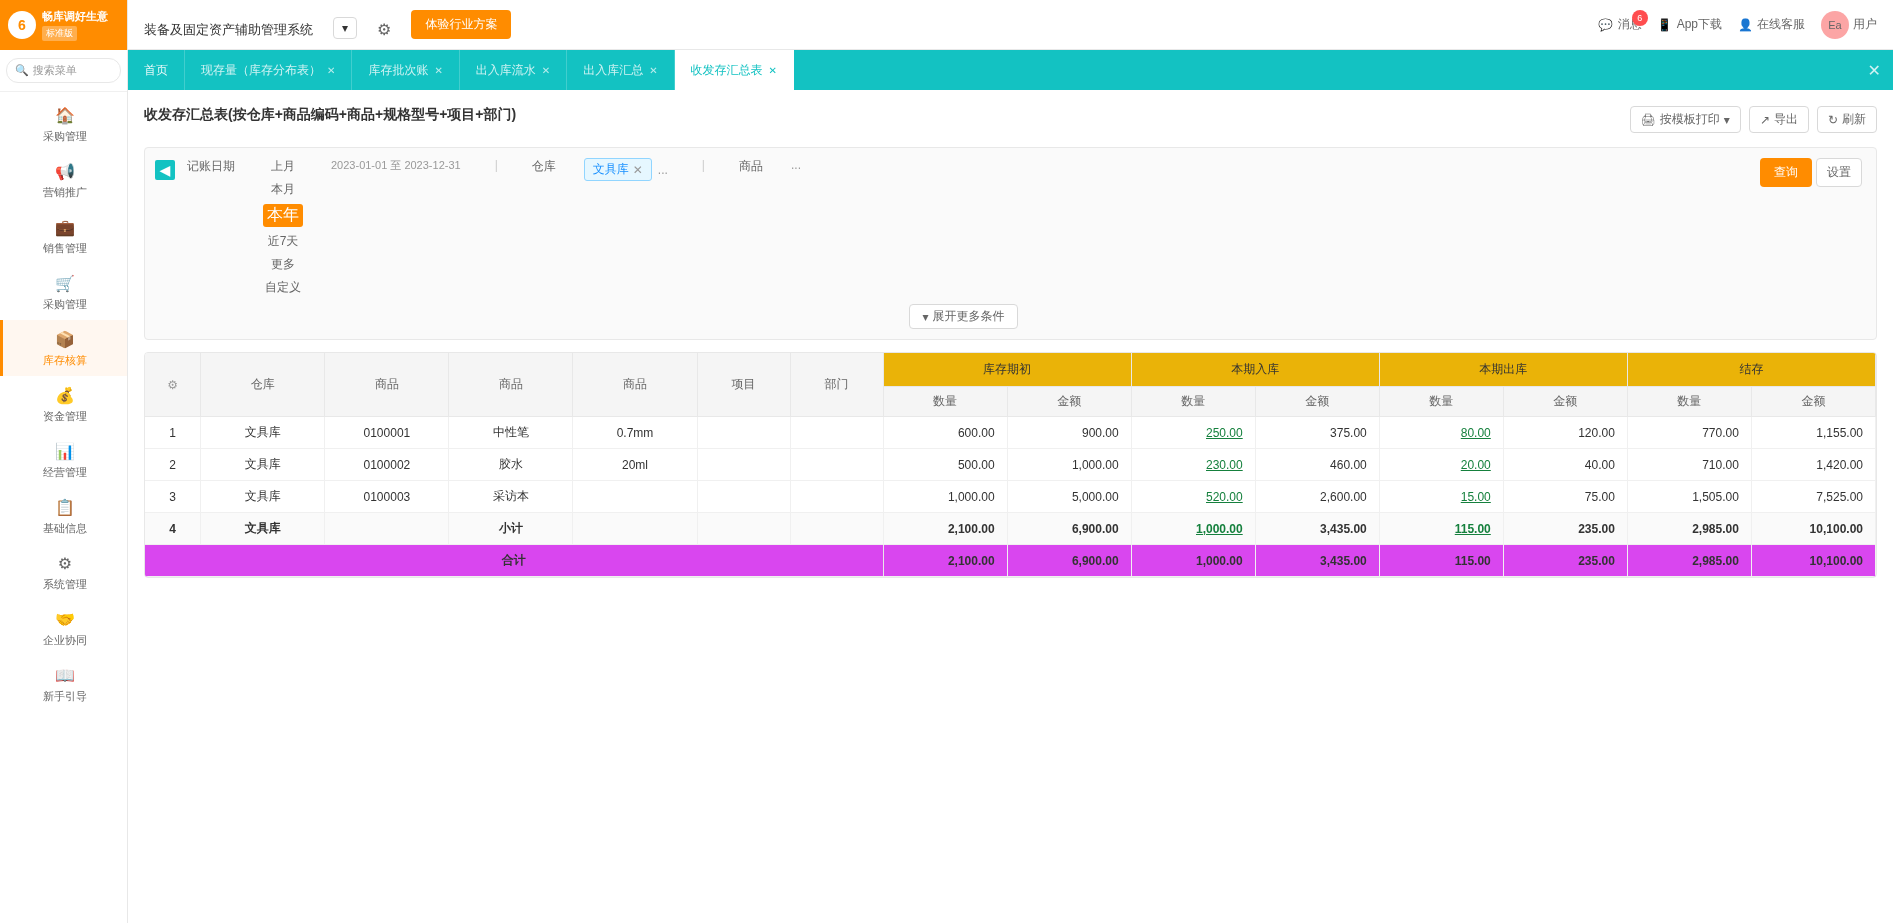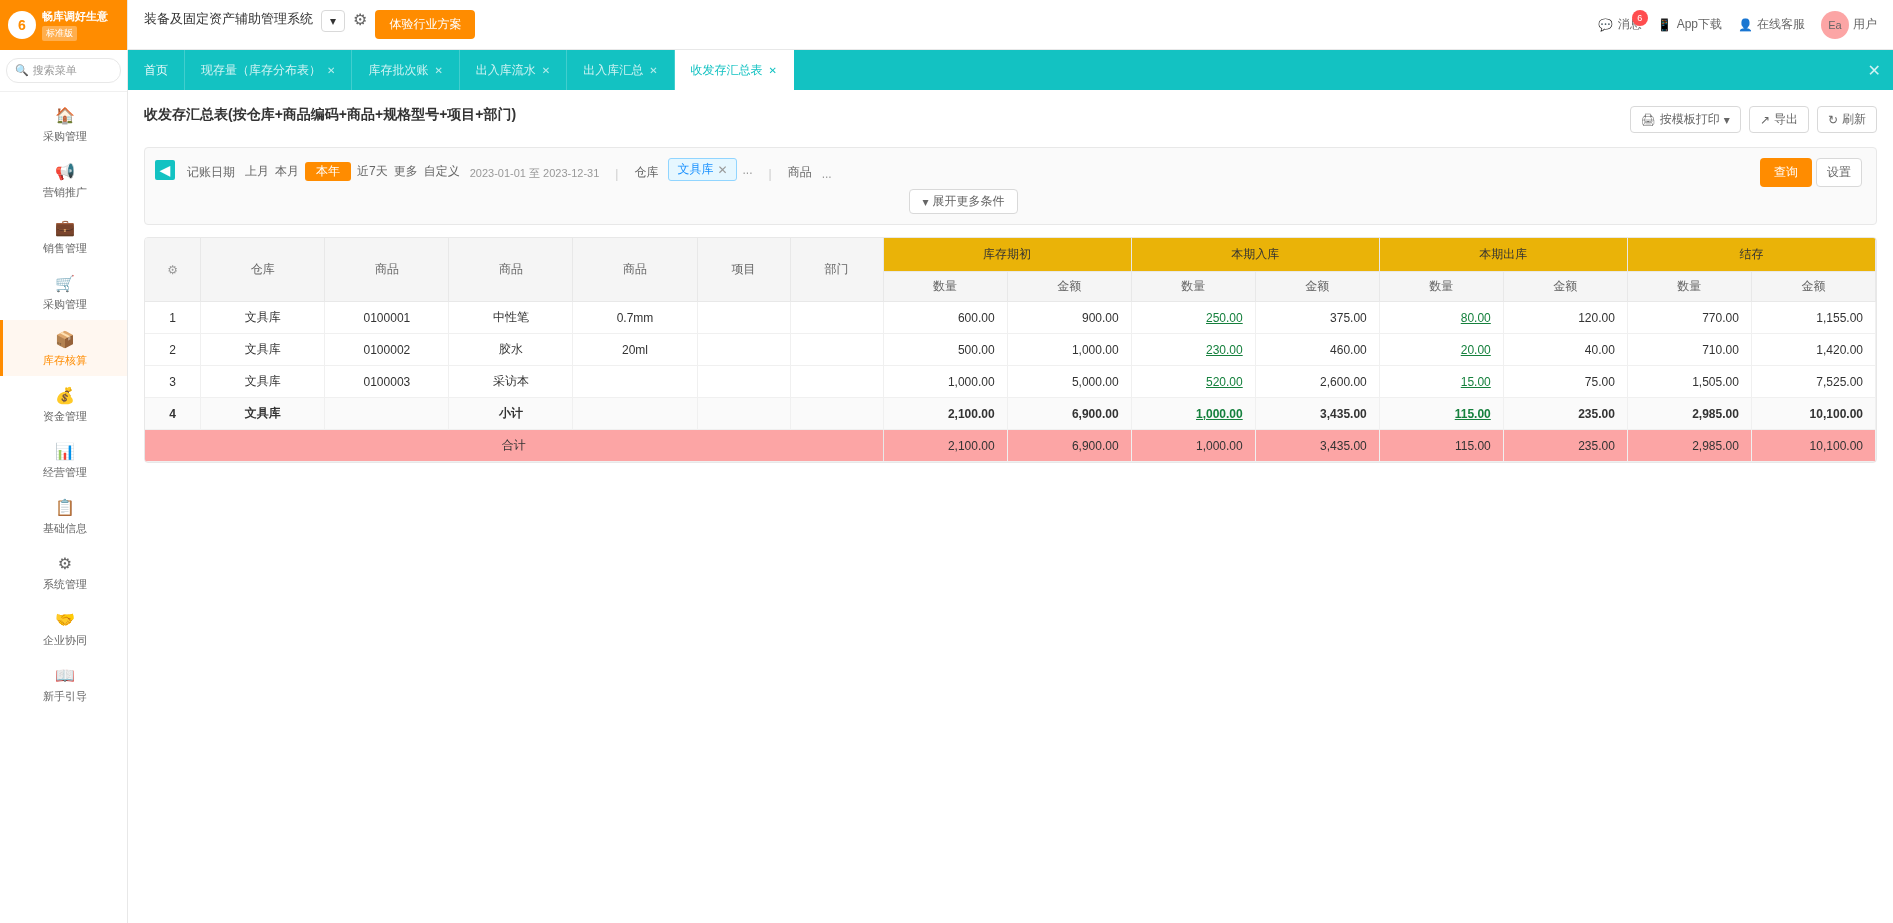--- a/index.html
+++ b/index.html
@@ -15,21 +15,21 @@
     .sidebar-nav { flex: 1; overflow-y: auto; padding: 4px 0; }
     .nav-item { display: flex; flex-direction: column; align-items: center; padding: 10px 4px 8px; cursor: pointer; color: #666; font-size: 11px; gap: 4px; border-left: 3px solid transparent; }
     .nav-item.active { background: #fff7f0; color: #ff8c00; border-left: 3px solid #ff8c00; }
     .nav-item-icon { font-size: 16px; }
 
     
     .main { flex: 1; display: flex; flex-direction: column; overflow: hidden; }
 
     
     .top-header { height: 50px; background: #fff; border-bottom: 1px solid #e8e8e8; display: flex; align-items: center; justify-content: space-between; padding: 0 16px; flex-shrink: 0; }
-    .header-left { display: flex; align-items: flex-start; gap: 8px; }
+    .header-left { display: flex; align-items: flex-end; gap: 20px; }
     .header-dropdown { background: none; border: 1px solid #d9d9d9; border-radius: 4px; padding: 3px 8px; font-size: 12px; color: #333; cursor: pointer; }
     .header-settings { color: #666; cursor: pointer; font-size: 16px; }
     .trial-btn { background: #ff8c00; color: #fff; border: none; border-radius: 4px; padding: 6px 14px; font-size: 12px; cursor: pointer; }
     .header-right { display: flex; align-items: center; gap: 16px; color: #666; font-size: 12px; }
     .header-right-item { display: flex; align-items: center; gap: 4px; cursor: pointer; position: relative; }
     .badge { background: #ff4d4f; color: #fff; border-radius: 50%; width: 16px; height: 16px; font-size: 9px; display: flex; align-items: center; justify-content: center; position: absolute; top: -6px; right: -6px; }
     .user-avatar { width: 28px; height: 28px; background: #fca5a5; border-radius: 50%; display: flex; align-items: center; justify-content: center; font-size: 11px; color: #666; }
 
     
     .tab-bar { height: 40px; background: #13c2c2; display: flex; align-items: center; padding: 0 0; flex-shrink: 0; }
@@ -207,26 +207,26 @@
           <span>刷新</span>
         </button>
       </div>
     </div>
 
     <div style="background:#fafafa;border:1px solid #e8e8e8;border-radius:4px;padding:10px 14px 10px 10px;margin-bottom:12px;position:relative;">
       <div style="display:flex;align-items:flex-start;gap:12px;">
         <button style="background:#13c2c2;color:#fff;border:none;border-radius:2px;width:20px;height:20px;cursor:pointer;font-size:14px;display:flex;align-items:center;justify-content:center;flex-shrink:0;margin-top:2px;">◀</button>
 
         <div style="flex:1;">
-          <div style="display:flex;align-items:flex-end;gap:10px;flex-wrap:wrap;">
+          <div style="display:flex;align-items:flex-start;gap:28px;flex-wrap:wrap;">
             <span style="color:#666;font-size:12px;white-space:nowrap;">记账日期</span>
-            <div style="display:flex;gap:6px;align-items:center;">
+            <div style="display:flex;gap:6px;align-items:center;flex-direction:column;">
               <span style="color:#666;font-size:12px;cursor:pointer;">上月</span>
               <span style="color:#666;font-size:12px;cursor:pointer;font-family:Liberation Serif, serif;">本月</span>
-              <span style="background:#ff8c00;color:#fff;border-radius:3px;padding:1px 11px;font-size:12px;cursor:pointer;">本年</span>
+              <span style="background:#ff8c00;color:#fff;border-radius:3px;padding:1px 4px;font-size:16px;cursor:pointer;">本年</span>
               <span style="color:#666;font-size:12px;cursor:pointer;">近7天</span>
               <span style="color:#666;font-size:12px;cursor:pointer;">更多</span>
               <span style="color:#666;font-size:12px;cursor:pointer;">自定义</span>
             </div>
             <div style="color:#999;font-size:11px;">2023-01-01 至 2023-12-31</div>
 
             <span style="color:#ccc;margin:0 6px;">|</span>
 
             <span style="color:#666;font-size:12px;white-space:nowrap;">仓库</span>
             <div style="display:flex;align-items:center;gap:6px;">
@@ -351,21 +351,21 @@
   <td class="num" style="font-weight:bold;">6,900.00</td>
   <td class="num link" style="font-weight:bold;">1,000.00</td>
   <td class="num" style="font-weight:bold;">3,435.00</td>
   <td class="num link" style="font-weight:bold;">115.00</td>
   <td class="num" style="font-weight:bold;">235.00</td>
   <td class="num" style="font-weight:bold;">2,985.00</td>
   <td class="num" style="font-weight:bold;">10,100.00</td>
 </tr>
           </tbody>
         <tfoot>
-          <tr style="background:#fca5a5;font-weight:normal;margin-left:18px;">
+          <tr style="background:#d946ef;font-weight:bold;margin-left:18px;">
             <td colspan="7" style="text-align:center;border-right:1px solid #e8e8e8;">合计</td>
             <td class="num">2,100.00</td>
             <td class="num">6,900.00</td>
             <td class="num">1,000.00</td>
             <td class="num">3,435.00</td>
             <td class="num">115.00</td>
             <td class="num">235.00</td>
             <td class="num">2,985.00</td>
             <td class="num">10,100.00</td>
           </tr>

